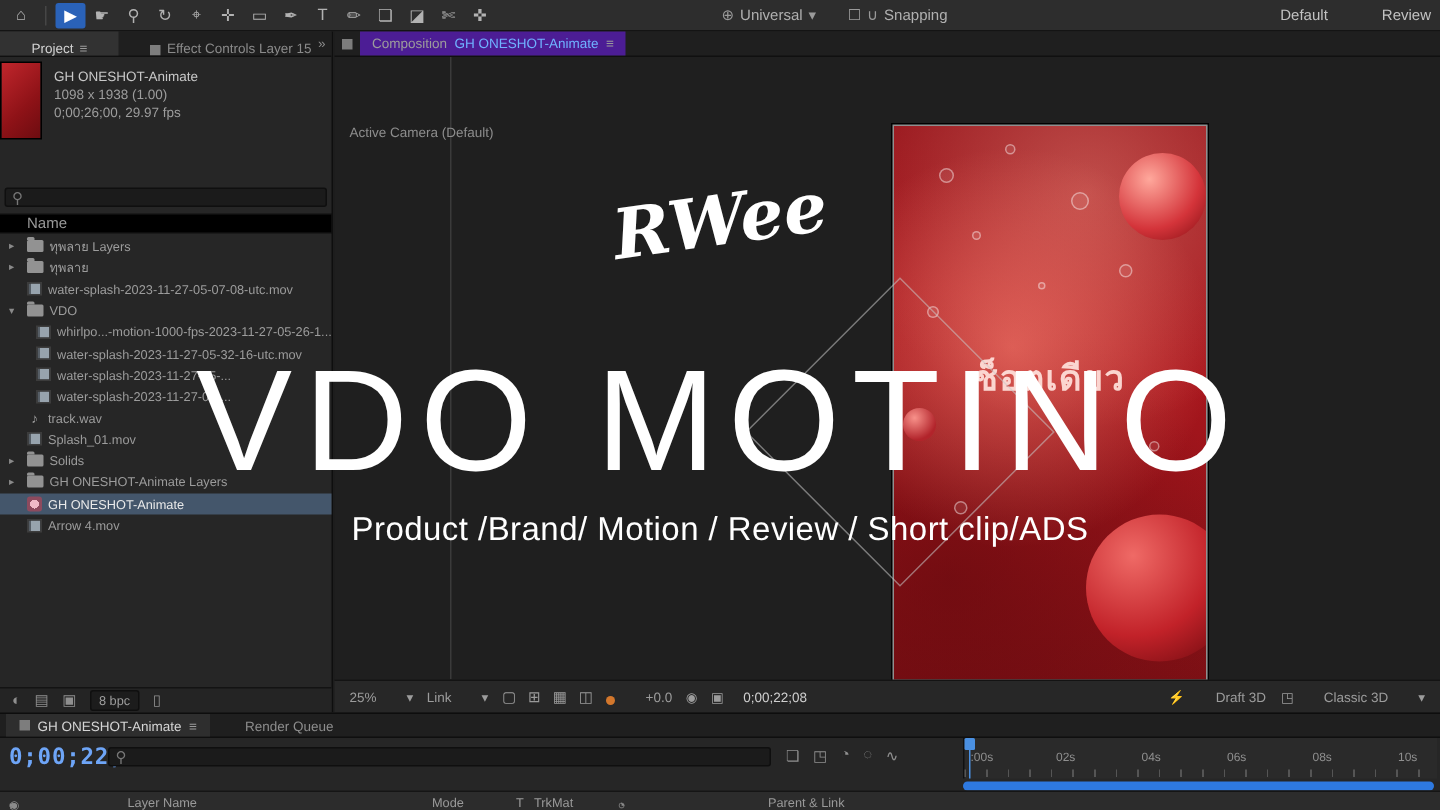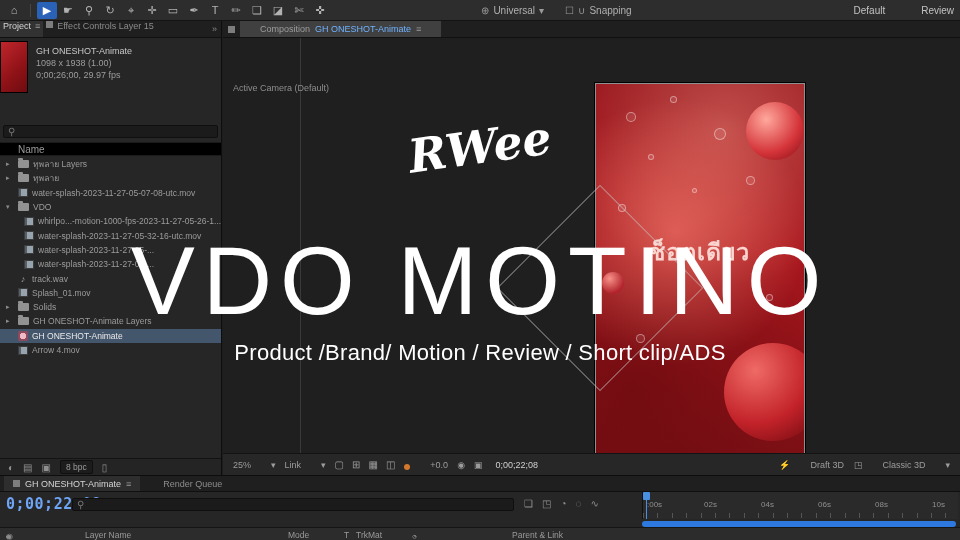--- a/index.html
+++ b/index.html
@@ -16,21 +16,21 @@
   .tsep{width:1px;height:13px;background:#464646;margin:0 5px;flex:none}
   .tb-group{display:flex;align-items:center;gap:4px;color:#b0b0b0}
   .tb-universal{margin-left:150px}
   .tb-snapping{margin-left:20px}
   .tico{font-size:10px;color:#9a9a9a}
   .tb-right{margin-left:auto;display:flex;gap:36px;color:#c2c2c2;padding-right:2px;white-space:nowrap}
 
   
   .project-panel{position:absolute;top:21px;left:0;width:222px;height:454px;background:#262626;border-right:1px solid #0e0e0e}
   .p-tabs{display:flex;align-items:center;height:17px;background:#1f1f1f;border-bottom:1px solid #101010;font-size:9px}
-  .p-tab{display:flex;align-items:flex-start;gap:4px;height:100%;padding:0 3px;white-space:nowrap}
+  .p-tab{display:flex;align-items:flex-end;gap:4px;height:100%;padding:0 21px;white-space:nowrap}
   .p-tab.active{background:#323232;color:#d2d2d2}
   .p-tab.inactive{color:#8b8b8b;overflow:hidden}
   .sq{width:7px;height:7px;background:#7d7d7d;display:inline-block;flex:none}
   .mi{color:#9a9a9a;font-size:9px}
   .p-chev{margin-left:auto;padding-right:4px;color:#8b8b8b}
   .p-preview{display:flex;gap:8px;padding:3px 0 0 0;height:62px}
   .thumb{width:28px;height:52px;background:linear-gradient(135deg,#c0262c,#8e1217 60%,#6d0c10);
          border:1px solid #000;flex:none}
   .p-meta{padding-top:4px;font-size:9px;color:#9d9d9d;line-height:12px;white-space:nowrap}
   .p-meta .t1{color:#c8c8c8}
@@ -50,21 +50,21 @@
                background:linear-gradient(90deg,#565e66 0 2px,#97a3ad 2px 8px,#565e66 8px)}
   .ico-comp{width:10px;height:10px;flex:none;border-radius:2px;background:radial-gradient(circle at 50% 50%,#f0b9c7 0 3px,#8d4a5e 3px)}
   .ico-audio{color:#9c9c9c;font-size:9px;flex:none;width:10px;text-align:center}
   .p-footer{position:absolute;left:0;right:0;bottom:0;height:17px;background:#242424;border-top:1px solid #131313;
             display:flex;align-items:center;gap:9px;padding:0 8px;color:#8f8f8f}
   .bpc{background:#1c1c1c;border:1px solid #0f0f0f;padding:1px 5px;border-radius:2px;color:#9d9d9d;font-size:8.5px}
 
   
   .comp-panel{position:absolute;top:21px;left:223px;right:0;height:454px;background:#1f1f1f}
   .c-tabs{display:flex;align-items:center;height:17px;background:#1f1f1f;border-bottom:1px solid #101010;font-size:9px;gap:5px;padding-left:5px}
-  .c-tab{display:flex;align-items:center;gap:5px;height:100%;padding:0 20px;background:#404040;color:#9c9c9c}
+  .c-tab{display:flex;align-items:center;gap:5px;height:100%;padding:0 8px;background:#4c1d95;color:#9c9c9c}
   .c-tab .cname{color:#6fb2ff}
   .viewer-tab{position:absolute;left:10px;top:20px;height:13px;display:inline-flex;align-items:center;
               padding:0 8px;background:#202020;border:1px solid #000;border-bottom:2px solid #2e79e0;
               color:#6fb2ff;font-size:8.5px}
   .c-camera{position:absolute;left:10px;top:45px;color:#8d8d8d;font-size:9px}
   .c-viewport{position:absolute;left:0;right:0;top:17px;bottom:22px;background:#1f1f1f;overflow:hidden}
   .v-guide{position:absolute;left:77px;top:0;bottom:0;width:1px;background:#3a3a3a}
   .comp-image{position:absolute;left:372px;top:45px;width:210px;height:371px;z-index:3;
     border:1px solid #8f8f8f;box-shadow:0 0 0 1px #000;overflow:hidden;
     background:

